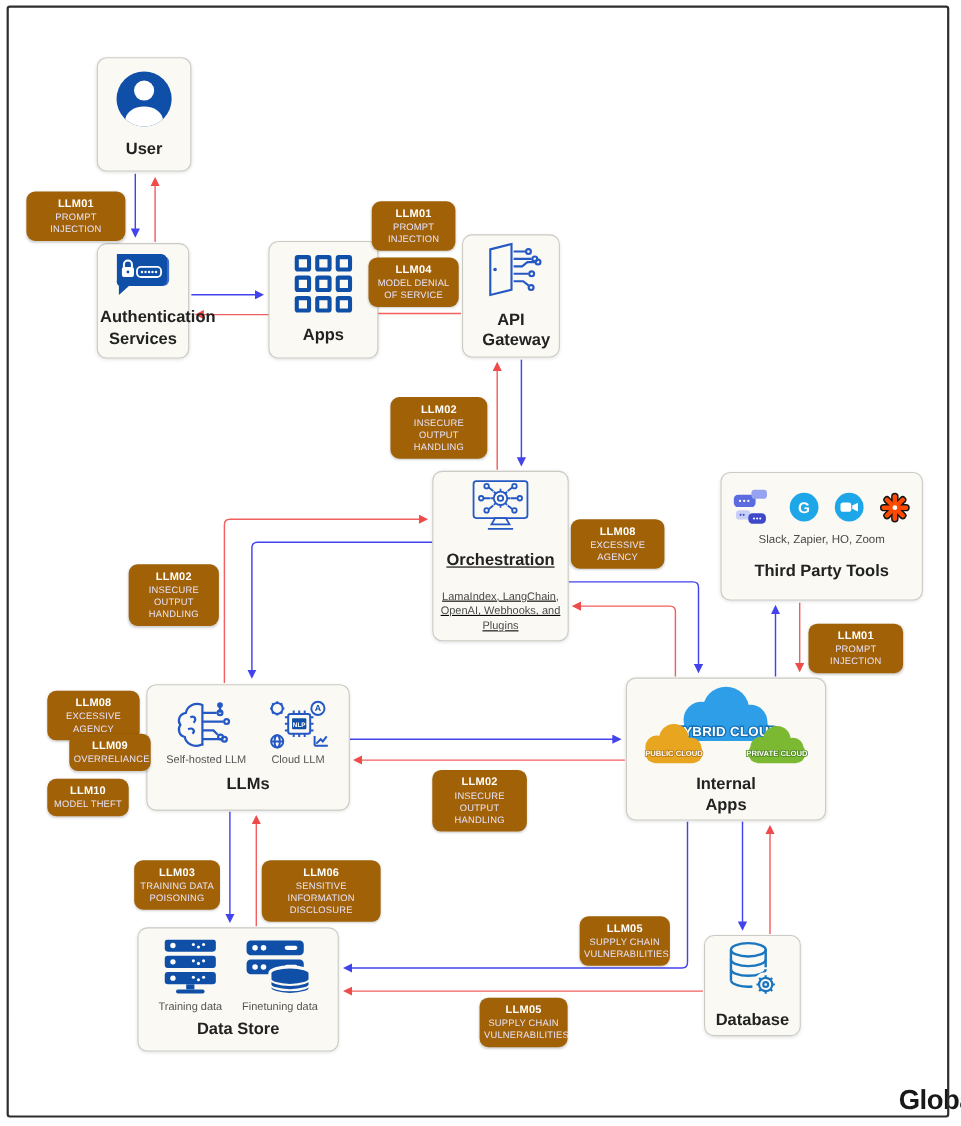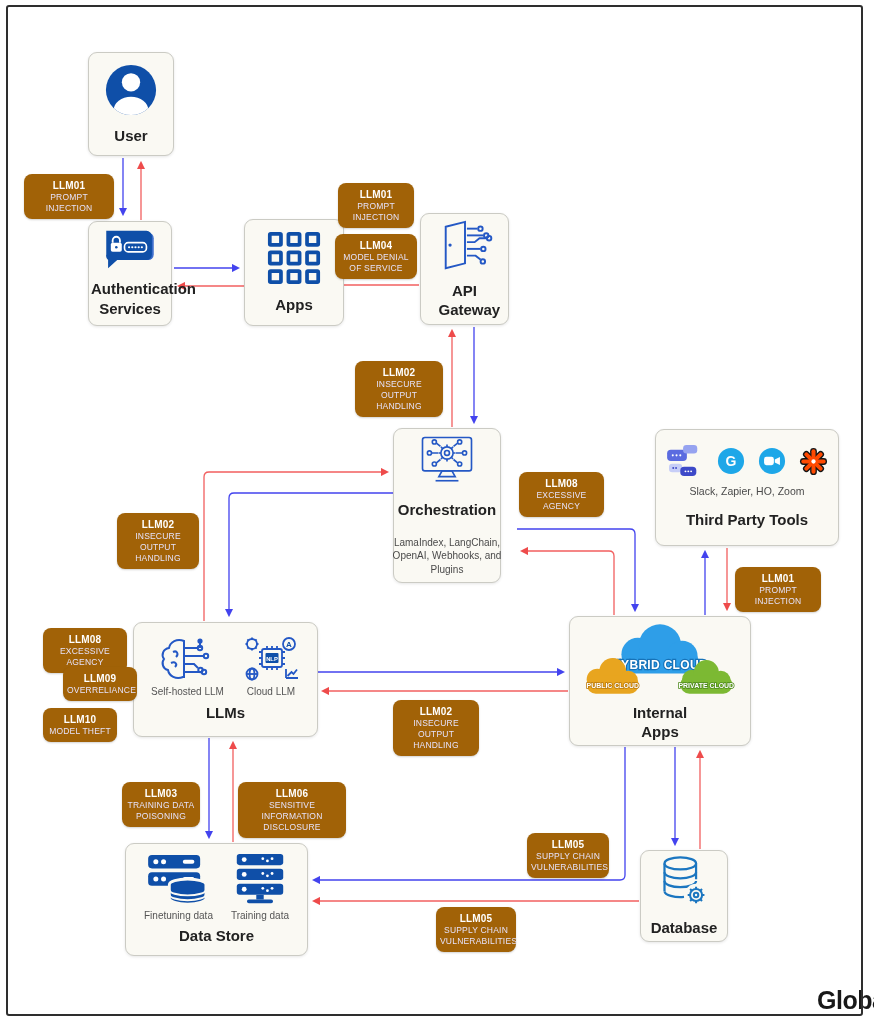--- a/index.html
+++ b/index.html
@@ -129,21 +129,21 @@
         <path d="M32,31 H46"></path>
           <circle cx="49" cy="31" r="2.3"></circle>
         <path d="M32,38 H41 L46,42"></path>
           <circle cx="48.5" cy="44" r="2.3"></circle>
       </g>
       <circle cx="14.5" cy="27" r="1.7" fill="#2458C5"></circle>
     </svg>
     <div class="node-title" style="width:52px;">API Gateway</div>
   </div>
 
-  <div class="node" style="left:393px;top:428px;width:108px;height:155px;gap:16px;padding:6px;">
+  <div class="node" style="left:393px;top:428px;width:124px;height:155px;gap:16px;padding:6px;text-decoration:underline;">
     <svg width="62" height="58" viewBox="0 0 66 60">
       <g stroke="#2458C5" stroke-width="2" fill="none">
         <rect x="3" y="3" width="60" height="41" rx="3"></rect>
         <circle cx="33" cy="22" r="7.5"></circle>
         <circle cx="33" cy="22" r="3"></circle>
         <path d="M33,11.5 V14.5 M33,29.5 V32.5 M22.5,22 H25.5 M40.5,22 H43.5 M25.6,14.6 L27.7,16.7 M38.3,27.3 L40.4,29.4 M40.4,14.6 L38.3,16.7 M27.7,27.3 L25.6,29.4"></path>
         <path d="M20,10 L25,14 M46,10 L41,14 M20,34 L25,30 M46,34 L41,30 M14,22 H22 M44,22 H52"></path>
         <circle cx="17.5" cy="8.5" r="2.5"></circle>
           <circle cx="48.5" cy="8.5" r="2.5"></circle>
         <circle cx="17.5" cy="35.5" r="2.5"></circle>
@@ -277,37 +277,20 @@
         <rect x="106" y="56" width="54" height="19" rx="9.5"></rect>
       </g>
       <text x="133" y="68.5" text-anchor="middle" font-size="7.2" font-weight="bold" fill="#fff" stroke="#4F8A1E" stroke-width="1.6" style="paint-order:stroke" font-family="Liberation Sans, sans-serif">PRIVATE CLOUD</text>
     </svg>
     <div class="node-title" style="width:60px;">Internal Apps</div>
   </div>
 
   <div class="node" style="left:125px;top:843px;width:183px;height:113px;gap:5px;">
     <div class="cols">
       <div class="col">
-        <svg width="62" height="52" viewBox="0 0 64 54">
-          <rect x="1" y="1" width="54" height="14" rx="4" fill="#0F4FA8"></rect>
-          <rect x="1" y="19" width="54" height="14" rx="4" fill="#0F4FA8"></rect>
-          <g fill="#fff">
-            <circle cx="9" cy="8" r="2.6"></circle>
-              <circle cx="17" cy="8" r="2.6"></circle>
-            <circle cx="9" cy="26" r="2.6"></circle>
-              <circle cx="17" cy="26" r="2.6"></circle>
-            <rect x="37" y="6" width="12" height="4" rx="2"></rect>
-              <rect x="37" y="24" width="12" height="4" rx="2"></rect>
-          </g>
-          <path d="M23,32 a19,6 0 0 1 38,0 V46 a19,6 0 0 1 -38,0 Z" fill="#0F4FA8" stroke="#FAF9F3" stroke-width="3"></path>
-          <path d="M23,37 a19,6 0 0 0 38,0 M23,42 a19,6 0 0 0 38,0" stroke="#FAF9F3" stroke-width="2" fill="none"></path>
-        </svg>
-        <div class="icon-lbl">Finetuning data</div>
-      </div>
-      <div class="col">
         <svg width="52" height="52" viewBox="0 0 56 56">
           <g fill="#0F4FA8">
             <rect x="3" y="0" width="50" height="12" rx="3"></rect>
             <rect x="3" y="16" width="50" height="12" rx="3"></rect>
             <rect x="3" y="32" width="50" height="12" rx="3"></rect>
             <rect x="24" y="44" width="8" height="5"></rect>
             <rect x="14" y="49" width="28" height="4" rx="2"></rect>
           </g>
           <g fill="#fff">
             <circle cx="11" cy="6" r="2.6"></circle>
@@ -319,20 +302,37 @@
             <circle cx="31" cy="21" r="1.5"></circle>
               <circle cx="36" cy="23.5" r="1.5"></circle>
               <circle cx="41" cy="21" r="1.5"></circle>
             <circle cx="31" cy="37" r="1.5"></circle>
               <circle cx="36" cy="39.5" r="1.5"></circle>
               <circle cx="41" cy="37" r="1.5"></circle>
           </g>
         </svg>
         <div class="icon-lbl">Training data</div>
       </div>
+      <div class="col">
+        <svg width="62" height="52" viewBox="0 0 64 54">
+          <rect x="1" y="1" width="54" height="14" rx="4" fill="#0F4FA8"></rect>
+          <rect x="1" y="19" width="54" height="14" rx="4" fill="#0F4FA8"></rect>
+          <g fill="#fff">
+            <circle cx="9" cy="8" r="2.6"></circle>
+              <circle cx="17" cy="8" r="2.6"></circle>
+            <circle cx="9" cy="26" r="2.6"></circle>
+              <circle cx="17" cy="26" r="2.6"></circle>
+            <rect x="37" y="6" width="12" height="4" rx="2"></rect>
+              <rect x="37" y="24" width="12" height="4" rx="2"></rect>
+          </g>
+          <path d="M23,32 a19,6 0 0 1 38,0 V46 a19,6 0 0 1 -38,0 Z" fill="#0F4FA8" stroke="#FAF9F3" stroke-width="3"></path>
+          <path d="M23,37 a19,6 0 0 0 38,0 M23,42 a19,6 0 0 0 38,0" stroke="#FAF9F3" stroke-width="2" fill="none"></path>
+        </svg>
+        <div class="icon-lbl">Finetuning data</div>
+      </div>
     </div>
     <div class="node-title">Data Store</div>
   </div>
 
   <div class="node" style="left:640px;top:850px;width:88px;height:92px;gap:8px;">
     <svg width="52" height="56" viewBox="0 0 56 60">
       <g stroke="#1B76C0" stroke-width="2.4" fill="none">
         <ellipse cx="24" cy="10" rx="17" ry="6.5"></ellipse>
         <path d="M7,10 V40 M41,10 V27"></path>
         <path d="M7,19.5 a17,6.5 0 0 0 34,0"></path>

